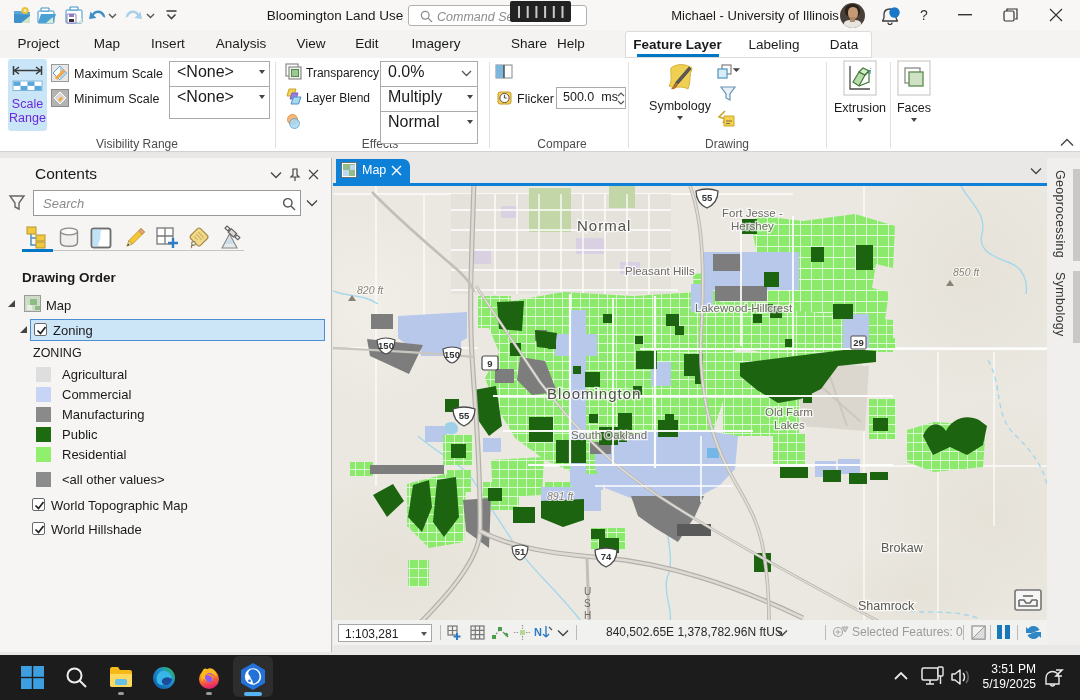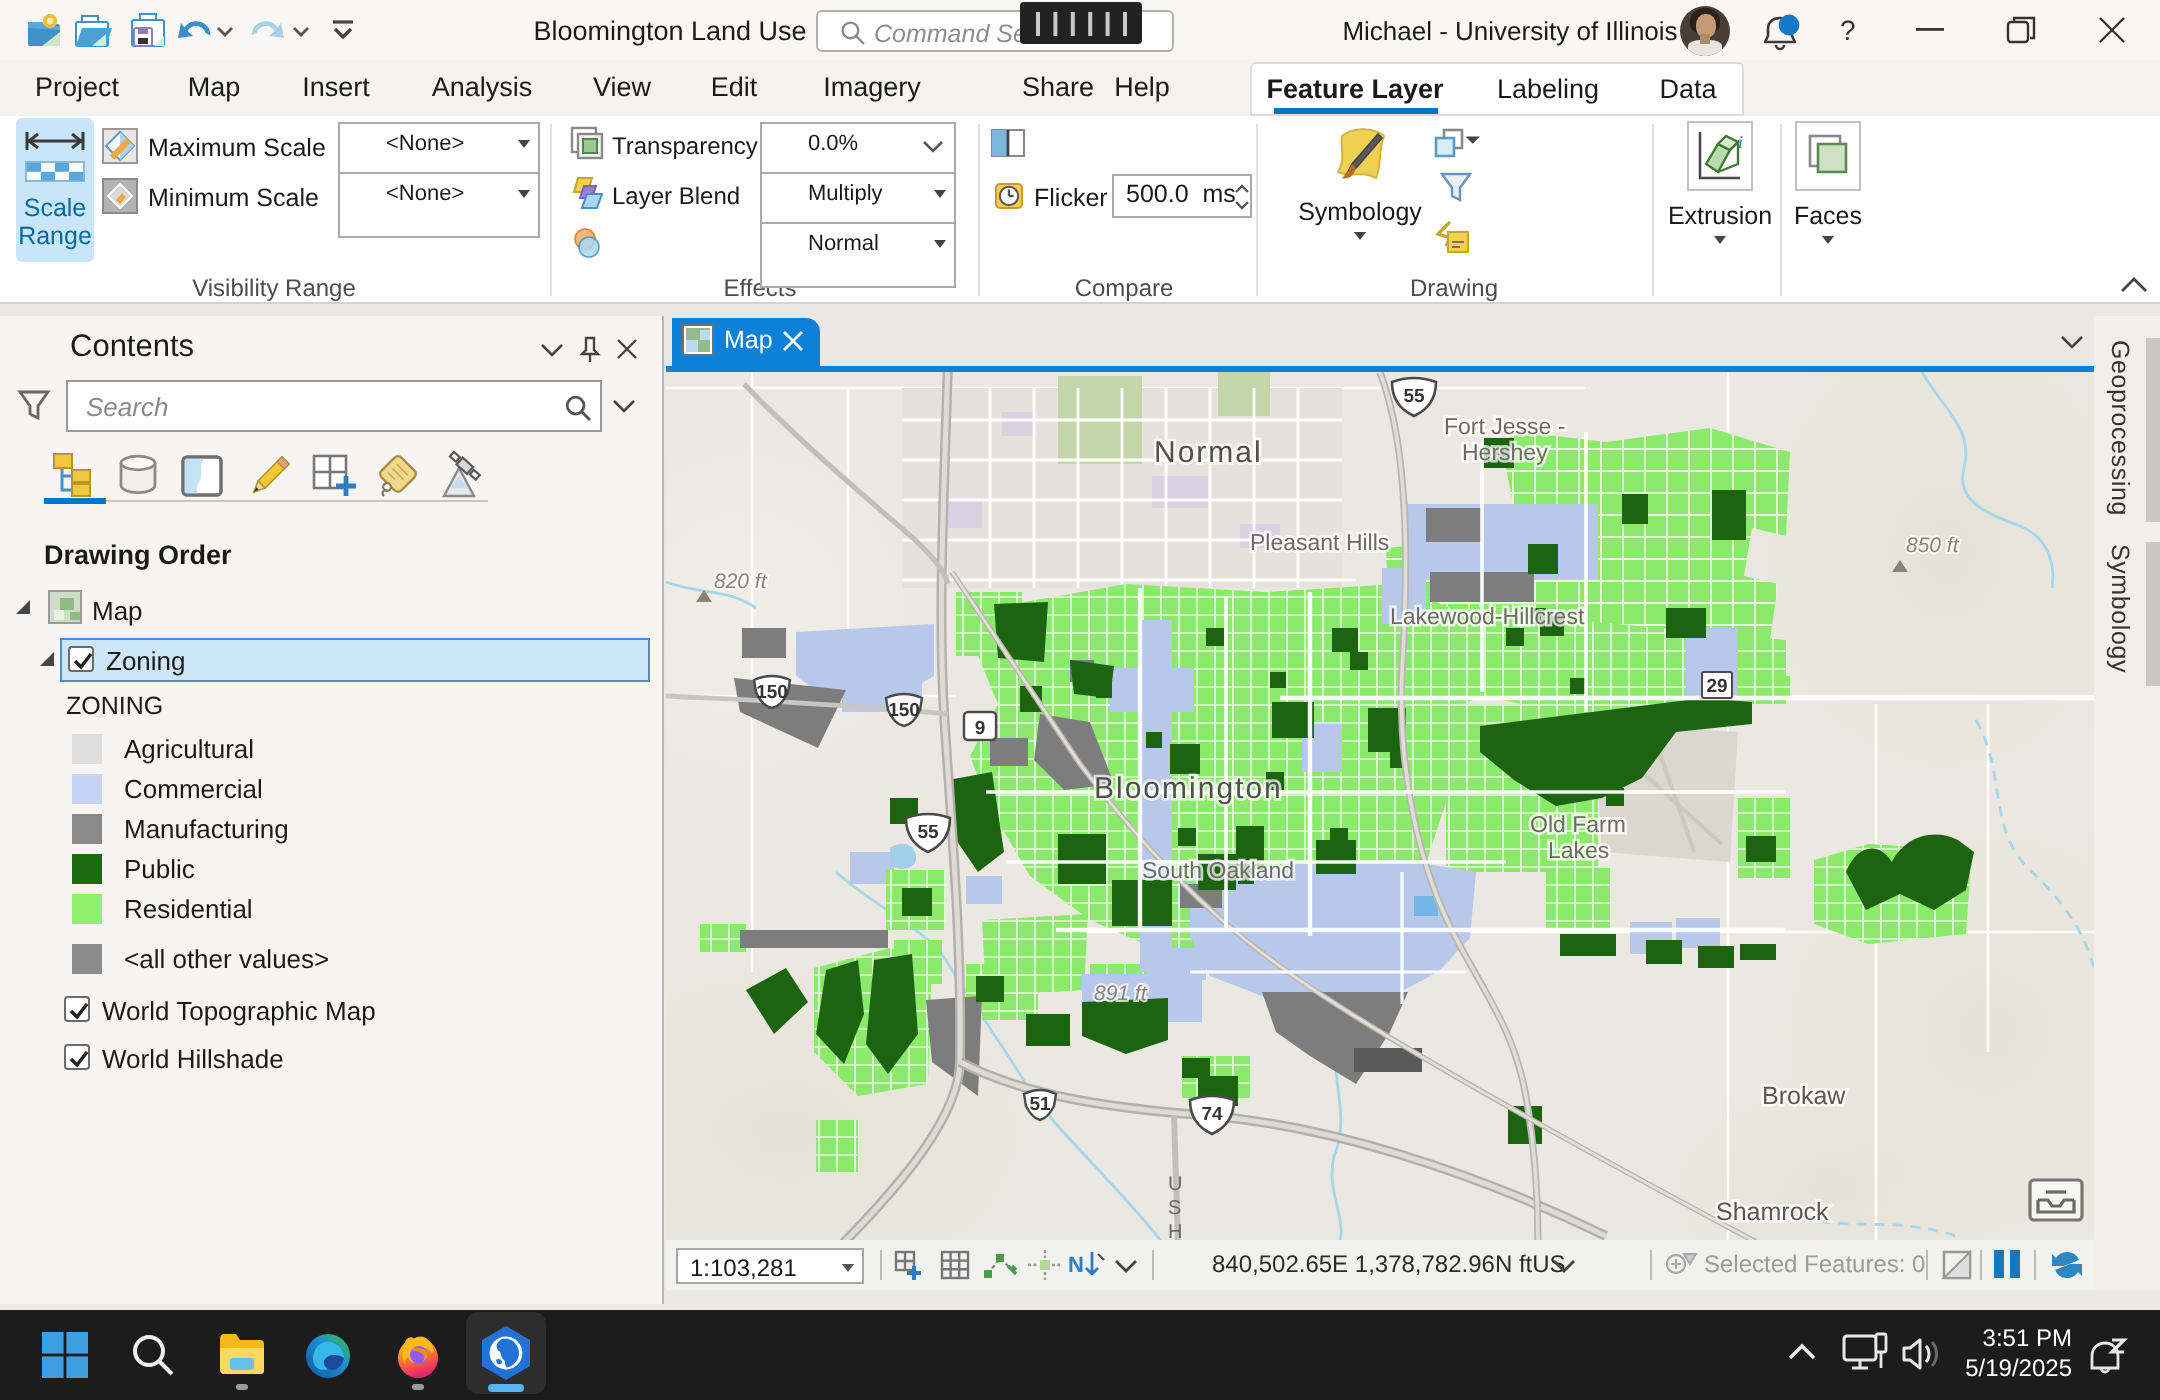--- a/index.html
+++ b/index.html
@@ -9,21 +9,21 @@
 
 #titlebar{left:0;top:0;width:1080px;height:30px;background:#f8f7f6;}
 #tabrow{left:0;top:30px;width:1080px;height:28px;background:#f4f3f2;}
 #ribbon{left:0;top:58px;width:1080px;height:94px;background:#ffffff;border-bottom:1px solid #d4d2d0;}
 #main{left:0;top:152px;width:1080px;height:503px;background:#e9e8e7;}
 #taskbar{left:0;top:655px;width:1080px;height:45px;background:#1c1c1c;}
 .ttxt{font-size:13.5px;color:#1a1a1a;}
 .menutab{position:absolute;top:0;height:28px;line-height:28px;text-align:center;font-size:13.5px;color:#1a1a1a;}
 .grplabel{position:absolute;top:79px;font-size:12px;color:#4d4d4d;text-align:center;}
 .vsep{position:absolute;top:4px;width:1px;height:86px;background:#e2e0de;}
-.combo{position:absolute;height:33px;background:#fff;border:1px solid #abaaa9;font-size:11px;color:#1a1a1a;line-height:20px;padding-left:23px;}
+.combo{position:absolute;height:33px;background:#fff;border:1px solid #abaaa9;font-size:16px;color:#1a1a1a;line-height:20px;padding-left:7px;}
 .combo .arr{position:absolute;right:4px;top:8px;width:0;height:0;border-left:3.5px solid transparent;border-right:3.5px solid transparent;border-top:4.5px solid #444;}
 .rlabel{position:absolute;font-size:12.5px;color:#1a1a1a;line-height:16px;}
 .bigbtn{position:absolute;top:2px;height:84px;text-align:center;font-size:12.5px;color:#1a1a1a;}
 .bigbtn .cap{margin-top:2px;}
 .bigbtn .drop{margin:3px auto 0;width:0;height:0;border-left:3.5px solid transparent;border-right:3.5px solid transparent;border-top:4.5px solid #444;}
 
 #contents{left:0;top:158px;width:332px;height:494px;background:#f6f5f4;border-right:1px solid #b9b8b7;}
 .legrow{position:absolute;left:36px;width:280px;height:15px;}
 .legrow .sw{position:absolute;left:0;top:0;width:15px;height:15px;}
 .legrow .lt{position:absolute;left:26px;top:0;font-size:13px;color:#1a1a1a;line-height:15px;}
@@ -161,21 +161,21 @@
     <svg class="abs" style="left:3px;top:5px" width="33" height="28" viewBox="0 0 33 28">
       <path d="M3 6.5 L30 6.5" stroke="#3a3a3a" stroke-width="1.5"></path>
       <path d="M8 3 L3.5 6.5 L8 10 M25 3 L29.5 6.5 L25 10" stroke="#3a3a3a" stroke-width="1.5" fill="none"></path>
       <path d="M2.5 2 L2.5 11 M30.5 2 L30.5 11" stroke="#3a3a3a" stroke-width="1.5"></path>
       <rect x="2" y="17" width="29" height="9.5" fill="#fff" stroke="#88b8d8" stroke-width="1"></rect>
       <rect x="2.5" y="17.5" width="7" height="4.4" fill="#5aa7dc"></rect>
         <rect x="16.5" y="17.5" width="7" height="4.4" fill="#5aa7dc"></rect>
       <rect x="9.5" y="21.9" width="7" height="4.4" fill="#5aa7dc"></rect>
         <rect x="23.5" y="21.9" width="7" height="4.4" fill="#5aa7dc"></rect>
     </svg>
-    <div class="abs" style="left:0;top:38px;width:39px;text-align:center;font-size:12.5px;line-height:14px;color:#0369a1;">Scale Range</div>
+    <div class="abs" style="left:0;top:38px;width:39px;text-align:center;font-size:12.5px;line-height:14px;color:#6d28d9;">Scale Range</div>
   </div>
 
   <svg class="abs" style="left:51px;top:6px" width="18" height="18" viewBox="0 0 18 18">
       <rect x="0.5" y="0.5" width="17" height="17" fill="#e9e7e5" stroke="#9a9a9a"></rect>
       <path d="M9 2 L16 9 L9 16 L2 9 Z" fill="#fff" stroke="#5a9bd0"></path>
       <path d="M9 2 L16 9 L9 16 Z" fill="#aed4ee"></path>
       <path d="M4 14 L12 5 L14.5 7 L6.5 16 Z" fill="#f0a848" transform="rotate(3 9 9)"></path>
     </svg>
   <div class="rlabel" style="left:74px;top:8px;">Maximum Scale</div>
   <div class="combo" style="left:169px;top:3px;width:101px;">&lt;None&gt;<span class="arr"></span></div>

